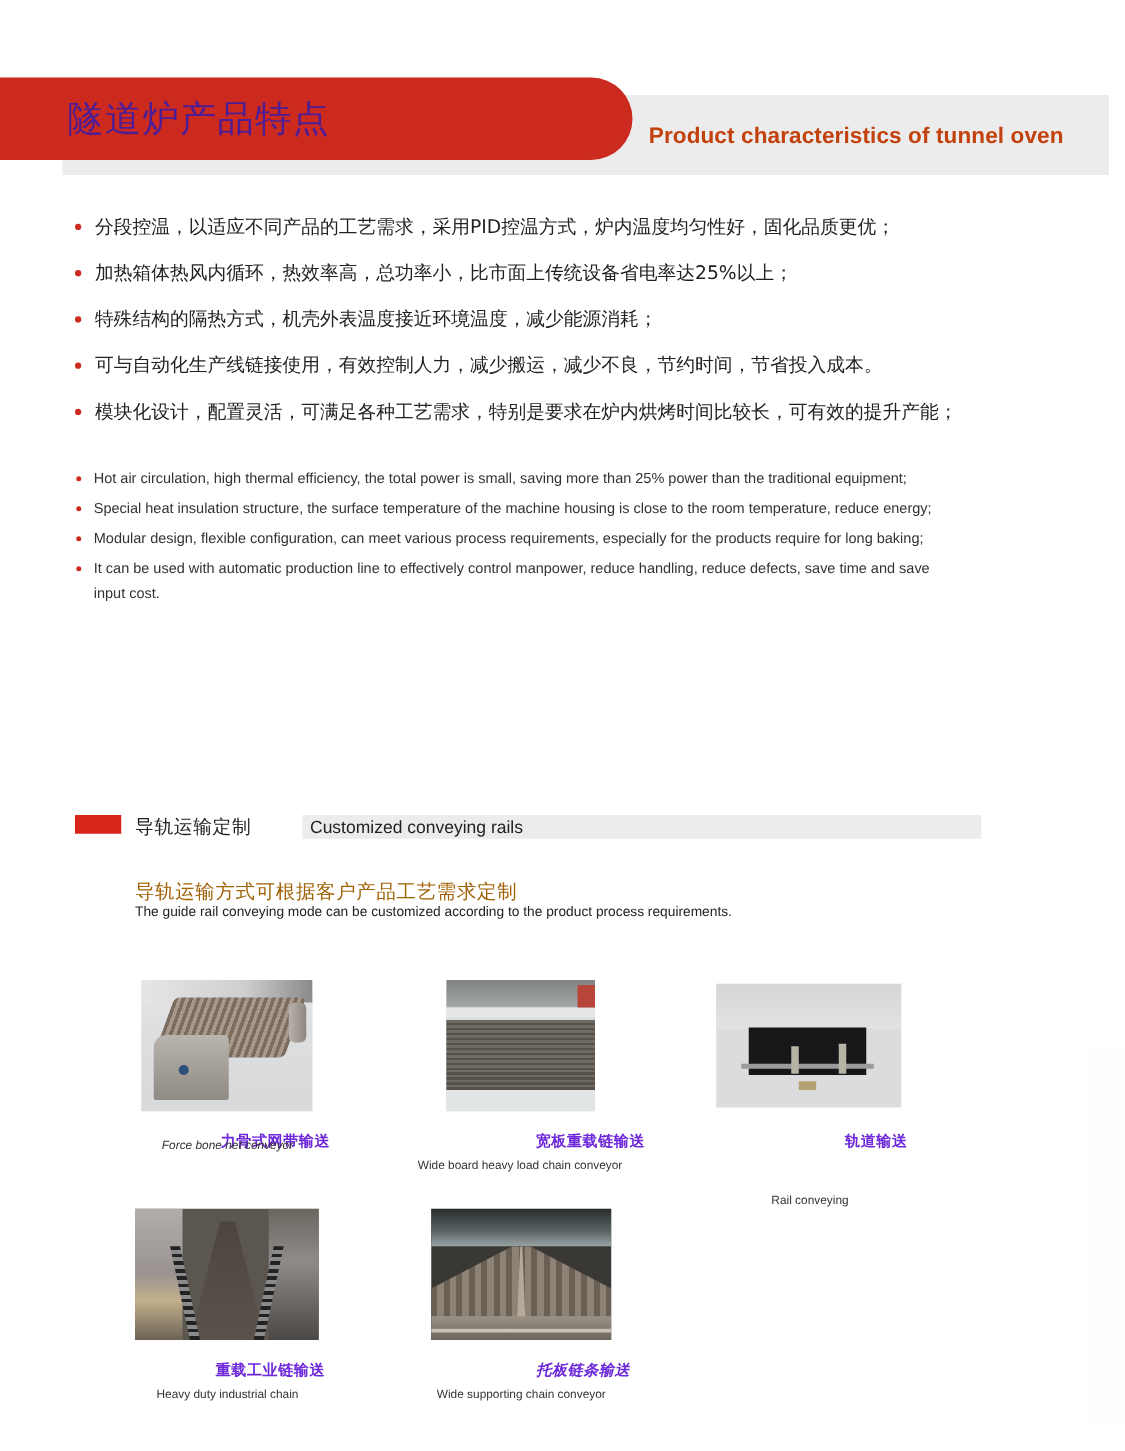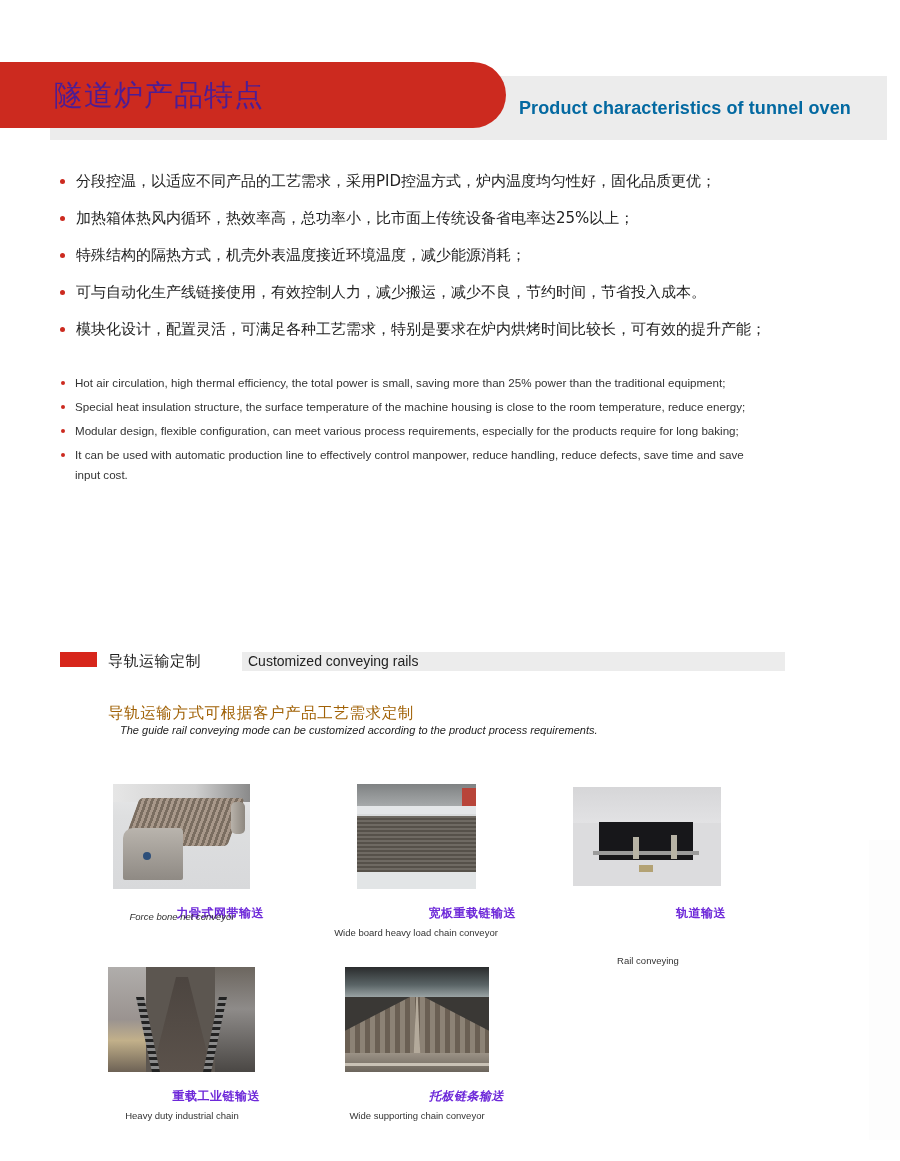--- a/index.html
+++ b/index.html
@@ -3,40 +3,40 @@
 <meta charset="utf-8">
 <style>
   * { box-sizing: border-box; margin: 0; padding: 0; }
   html, body { width: 900px; height: 1161px; background: #ffffff; overflow: hidden; }
   body { position: relative; font-family: "DejaVu Sans", "Liberation Sans", sans-serif; color: #222; }
 
   
   .banner-gray { position: absolute; left: 50px; top: 76px; width: 837px; height: 64px; background: #ececec; }
   .banner-red { position: absolute; left: 0; top: 62px; width: 506px; height: 66px; background: #cc2a1f; border-radius: 0 34px 34px 0; }
   .banner-title { position: absolute; left: 54px; top: 66px; font-size: 29px; line-height: 58px; color: #4c1d95; letter-spacing: 1px; font-weight: normal; }
-  .banner-sub { position: absolute; left: 519px; top: 98px; font-family: "Liberation Sans", sans-serif; font-weight: bold; font-size: 18px; color: #0369a1; letter-spacing: 0.1px; }
+  .banner-sub { position: absolute; left: 519px; top: 98px; font-family: "Liberation Sans", sans-serif; font-weight: bold; font-size: 18px; color: #c2410c; letter-spacing: 0.1px; }
 
   
   .cn-list { position: absolute; left: 58px; top: 170px; width: 760px; list-style: none; }
   .cn-list li { position: relative; padding-left: 18px; font-size: 15px; line-height: 22px; color: #222; height: 37px; white-space: nowrap; }
   .cn-list li::before { content: ""; position: absolute; left: 2px; top: 9px; width: 5px; height: 5px; border-radius: 50%; background: #cc2a1f; }
 
   
   .en-list { position: absolute; left: 60px; top: 373px; width: 710px; list-style: none; }
   .en-list li { position: relative; padding-left: 15px; font-family: "Liberation Sans", sans-serif; font-size: 11.6px; line-height: 20px; color: #333; margin-bottom: 4px; }
   .en-list li::before { content: ""; position: absolute; left: 1px; top: 8px; width: 4px; height: 4px; border-radius: 50%; background: #cc2a1f; }
 
   
   .sec-red { position: absolute; left: 60px; top: 652px; width: 37px; height: 15px; background: #d7261b; }
   .sec-cn { position: absolute; left: 108px; top: 650px; font-size: 15px; line-height: 22px; color: #222; letter-spacing: 0.5px; }
   .sec-strip { position: absolute; left: 242px; top: 652px; width: 543px; height: 19px; background: #ececec; }
   .sec-en { position: absolute; left: 248px; top: 652px; font-family: "Liberation Sans", sans-serif; font-size: 14px; line-height: 19px; color: #222; }
 
   .desc-cn { position: absolute; left: 108px; top: 702px; font-size: 15.5px; line-height: 22px; color: #a16207; letter-spacing: 0.6px; }
-  .desc-en { position: absolute; left: 120px; top: 722px; font-family: "Liberation Sans", sans-serif; font-size: 11px; line-height: 16px; color: #222; font-style: italic; }
+  .desc-en { position: absolute; left: 108px; top: 722px; font-family: "Liberation Sans", sans-serif; font-size: 11px; line-height: 16px; color: #222; }
 
   
   .item { position: absolute; text-align: center; }
   .item .photo { position: absolute; overflow: hidden; }
   .item .cap-cn { position: absolute; left: 0; right: 0; font-size: 12px; line-height: 16px; color: #6d28d9; font-weight: bold; letter-spacing: 0.5px; text-align: right; }
   .item .cap-en { position: absolute; left: 0; right: 0; font-family: "Liberation Sans", sans-serif; font-size: 9.5px; line-height: 13px; color: #333; }
 
   
   .p1 { background: linear-gradient(180deg, #e9e9ea 0%, #dedfe0 30%, #d8d9db 100%); }
   .p1 .a { position: absolute; left: 0; top: 0; width: 100%; height: 18px; background: linear-gradient(90deg, #e6e6e6 0%, #cfcfcf 60%, #8a8a8a 100%); }

